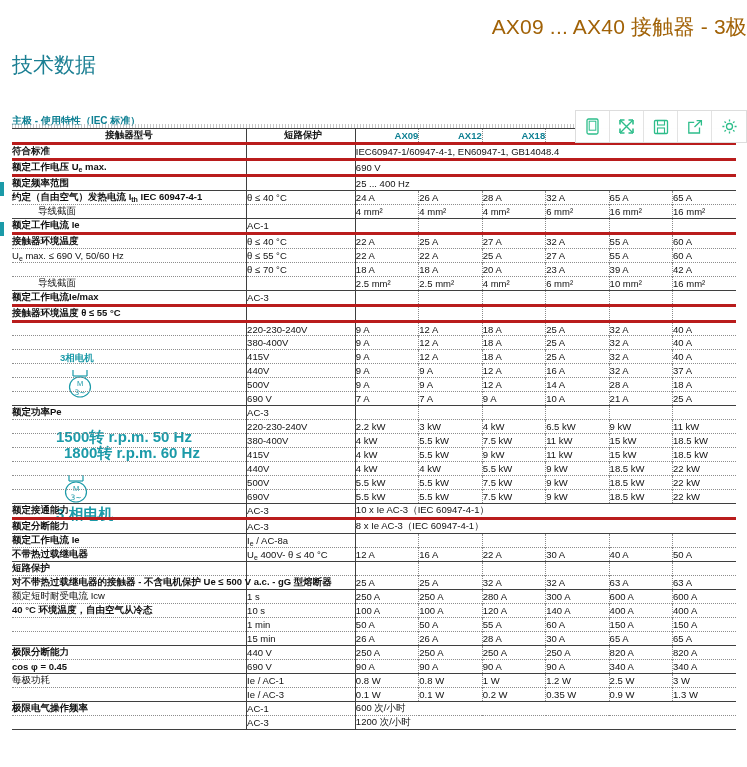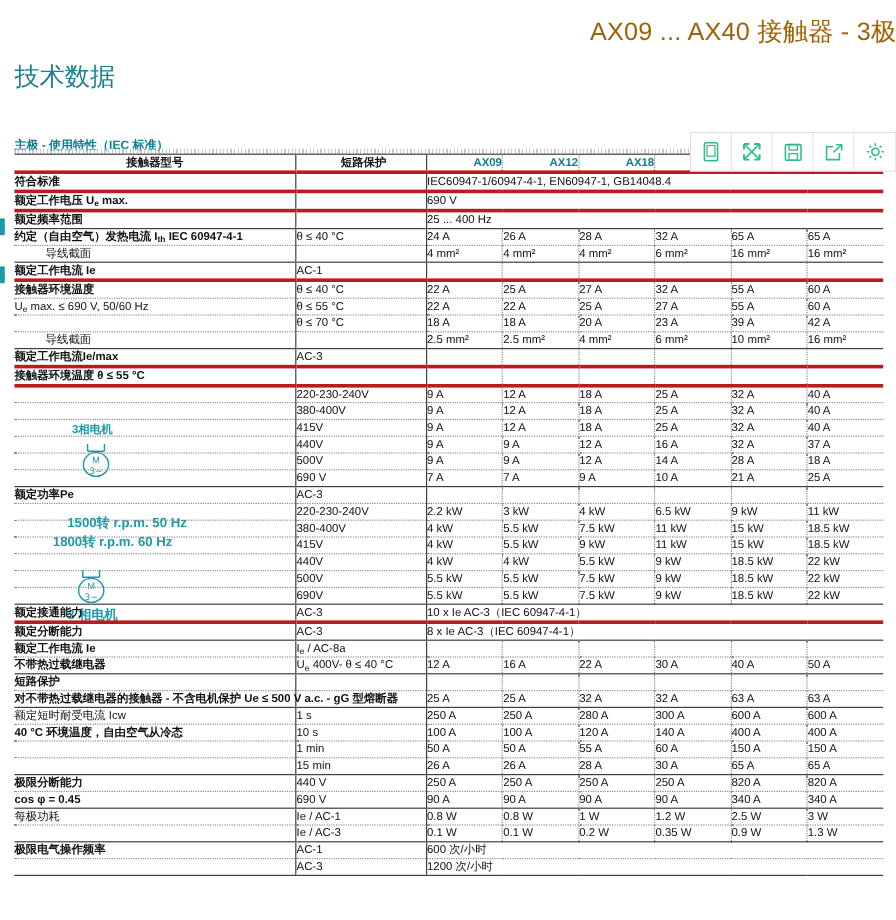--- a/index.html
+++ b/index.html
@@ -143,21 +143,21 @@
     font-size: 9.5px;
     font-weight: bold;
     color: #1b9aa8;
     white-space: nowrap;
   }
   .motor-sym { margin-top: 2px; }
 
   .kwlabel {
     position: absolute;
     color: #1b9aa8;
-    font-size: 11px;
+    font-size: 15px;
     font-weight: bold;
     white-space: nowrap;
   }
 
   sub { font-size: 7px; vertical-align: baseline; position: relative; top: 2px; }
 </style>
 </head>
 <body>
 
 <div class="page">
@@ -216,21 +216,21 @@
     <svg class="motor-sym" width="42" height="34" viewBox="0 0 42 34">
       <path d="M13 3 L13 9 M27 3 L27 9" stroke="#1b9aa8" stroke-width="1.2" fill="none"></path>
       <path d="M13 9 L27 9" stroke="#1b9aa8" stroke-width="1.2" fill="none"></path>
       <ellipse cx="20" cy="20" rx="10.5" ry="10" fill="none" stroke="#1b9aa8" stroke-width="1.2"></ellipse>
       <text x="20" y="19" font-size="7.5" fill="#1b9aa8" text-anchor="middle" font-family="Liberation Sans, sans-serif">M</text>
       <text x="20" y="28" font-size="7.5" fill="#1b9aa8" text-anchor="middle" font-family="DejaVu Sans, sans-serif">3~</text>
     </svg>
   </div>
 
   <div class="kwlabel" style="left:56px; top:428px;">1500转 r.p.m. 50 Hz</div>
-  <div class="kwlabel" style="left:44px; top:444px;">1800转 r.p.m. 60 Hz</div>
+  <div class="kwlabel" style="left:64px; top:444px;">1800转 r.p.m. 60 Hz</div>
   <div class="kwlabel" style="left:56px; top:461px;margin-top:44px;">3 相电机</div>
   <div class="motor-wrap" style="left:56px; top:472px;">
     <svg width="42" height="34" viewBox="0 0 42 34">
       <path d="M13 3 L13 9 M27 3 L27 9" stroke="#1b9aa8" stroke-width="1.2" fill="none"></path>
       <path d="M13 9 L27 9" stroke="#1b9aa8" stroke-width="1.2" fill="none"></path>
       <ellipse cx="20" cy="20" rx="10.5" ry="10" fill="none" stroke="#1b9aa8" stroke-width="1.2"></ellipse>
       <text x="20" y="19" font-size="7.5" fill="#1b9aa8" text-anchor="middle" font-family="Liberation Sans, sans-serif">M</text>
       <text x="20" y="28" font-size="7.5" fill="#1b9aa8" text-anchor="middle" font-family="DejaVu Sans, sans-serif">3~</text>
     </svg>
   </div>

